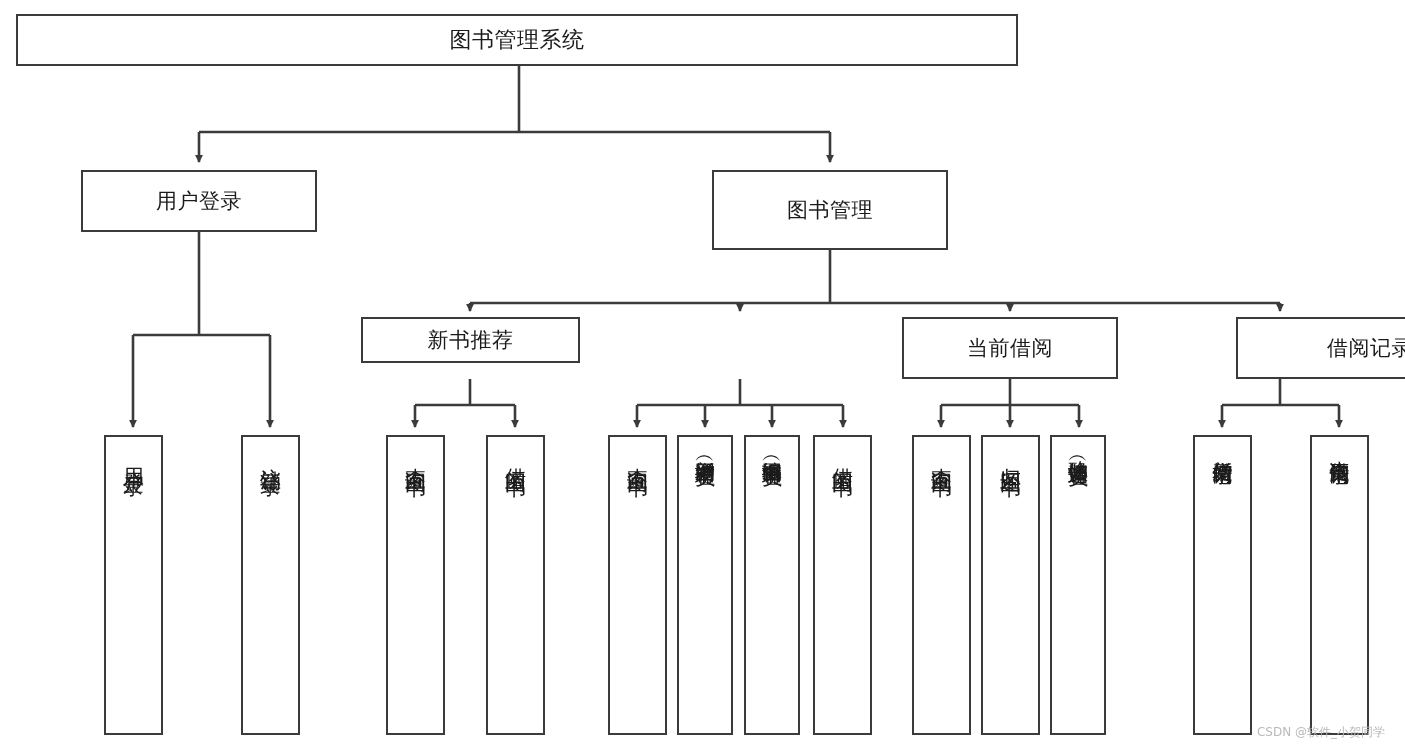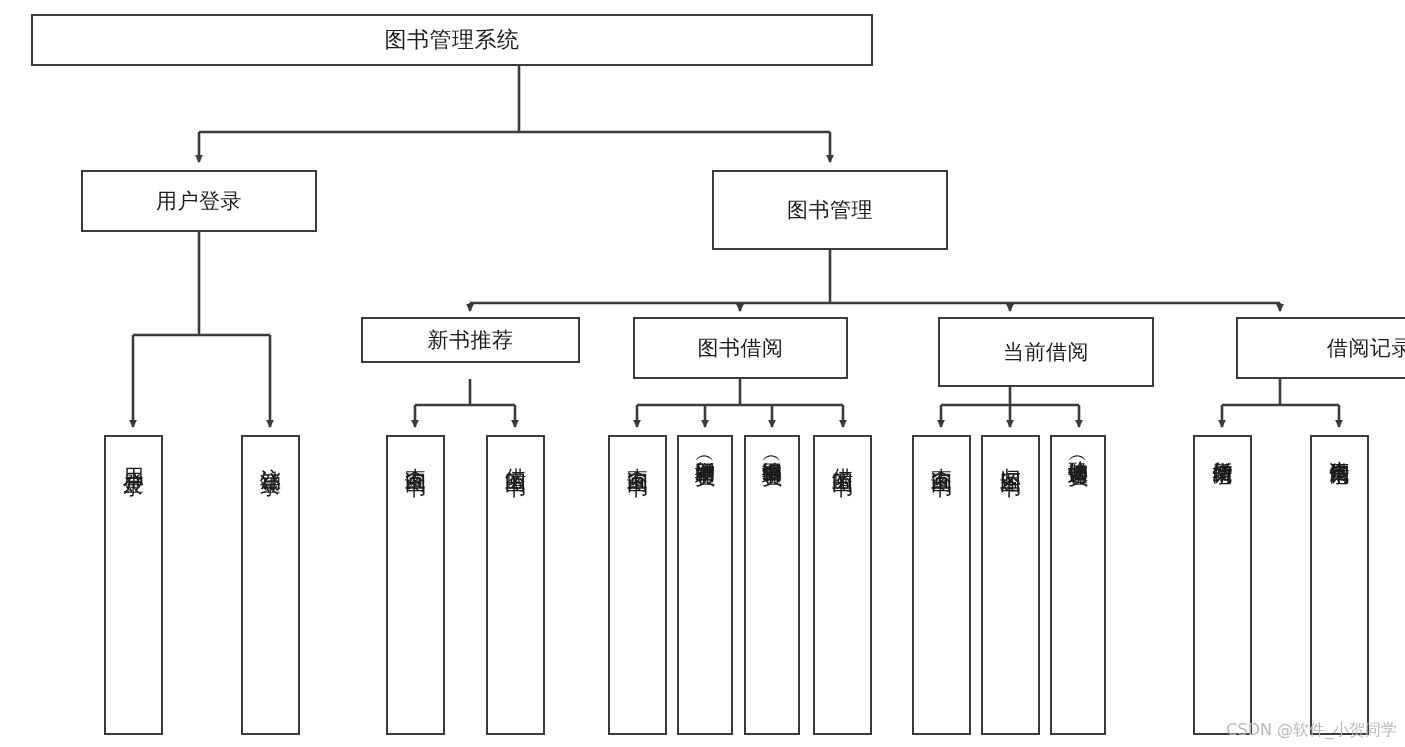--- a/index.html
+++ b/index.html
@@ -65,23 +65,23 @@
   }
   .node.vert.tall-text {
     padding-top: 8px;
   }
   .node.vert.tall-text .node-label {
     font-size: 20px;
     letter-spacing: 1px;
   }
   .watermark {
     position: absolute;
-    right: 8px;
+    right: 20px;
     bottom: 6px;
-    font-size: 16px;
+    font-size: 12px;
     color: #b9b9b9;
     white-space: nowrap;
     user-select: none;
     margin-top: 40px;
   }
 </style>
 </head>
 <body>
 
 <div id="diagram-root">
@@ -129,38 +129,35 @@
       <path d="M1010,405 L1010,427" marker-end="url(#arrowhead)"></path>
       <path d="M1079,405 L1079,427" marker-end="url(#arrowhead)"></path>
 
       <path d="M1280,379 L1280,405"></path>
       <path d="M1222,405 L1339,405"></path>
       <path d="M1222,405 L1222,427" marker-end="url(#arrowhead)"></path>
       <path d="M1339,405 L1339,427" marker-end="url(#arrowhead)"></path>
     </g>
   </svg>
 
-  <div class="node horiz root" style="left:31px; top:14px; width:842px; height:52px;">
+  <div class="node horiz root" style="left:16px; top:14px; width:1002px; height:52px;">
     <span class="node-label">图书管理系统</span>
   </div>
 
   <div class="node horiz" style="left:81px; top:170px; width:236px; height:62px;">
     <span class="node-label">用户登录</span>
   </div>
   <div class="node horiz" style="left:712px; top:170px; width:236px; height:80px;">
     <span class="node-label">图书管理</span>
   </div>
 
   <div class="node horiz" style="left:361px; top:317px; width:219px; height:46px;">
     <span class="node-label">新书推荐</span>
   </div>
-  <div class="node horiz" style="left:633px; top:317px; width:215px; height:62px;">
-    <span class="node-label">图书借阅</span>
-  </div>
-  <div class="node horiz" style="left:902px; top:317px; width:216px; height:70px;margin-left:36px;">
+  <div class="node horiz" style="left:902px; top:317px; width:216px; height:62px;">
     <span class="node-label">当前借阅</span>
   </div>
   <div class="node horiz" style="left:1236px; top:317px; width:179px; height:62px;justify-content:flex-end;">
     <span class="node-label">借阅记录</span>
   </div>
 
   <div class="node vert" style="left:104px; top:435px; width:59px; height:300px;">
     <span class="node-label">用户登录</span>
   </div>
   <div class="node vert" style="left:241px; top:435px; width:59px; height:300px;">

